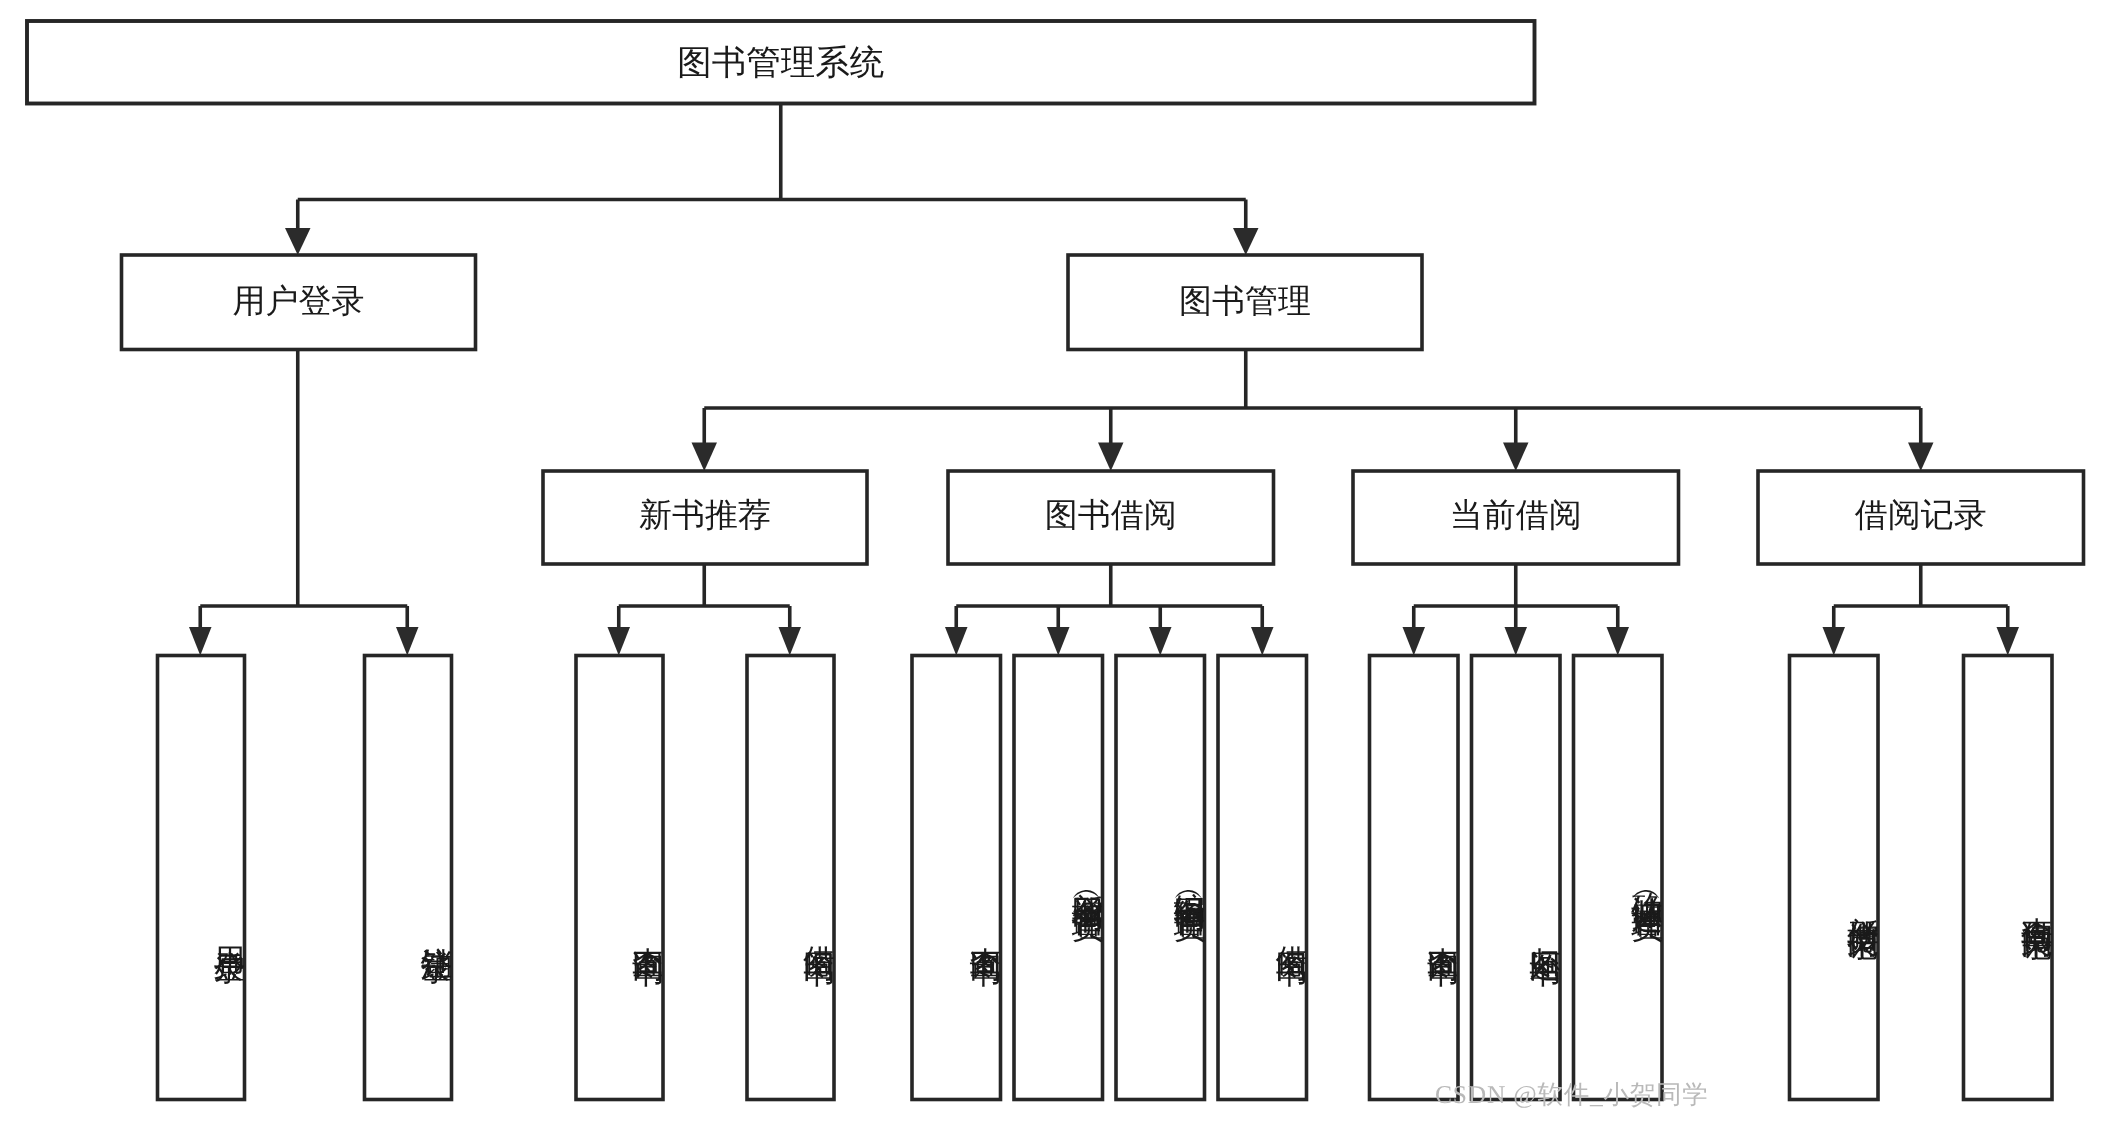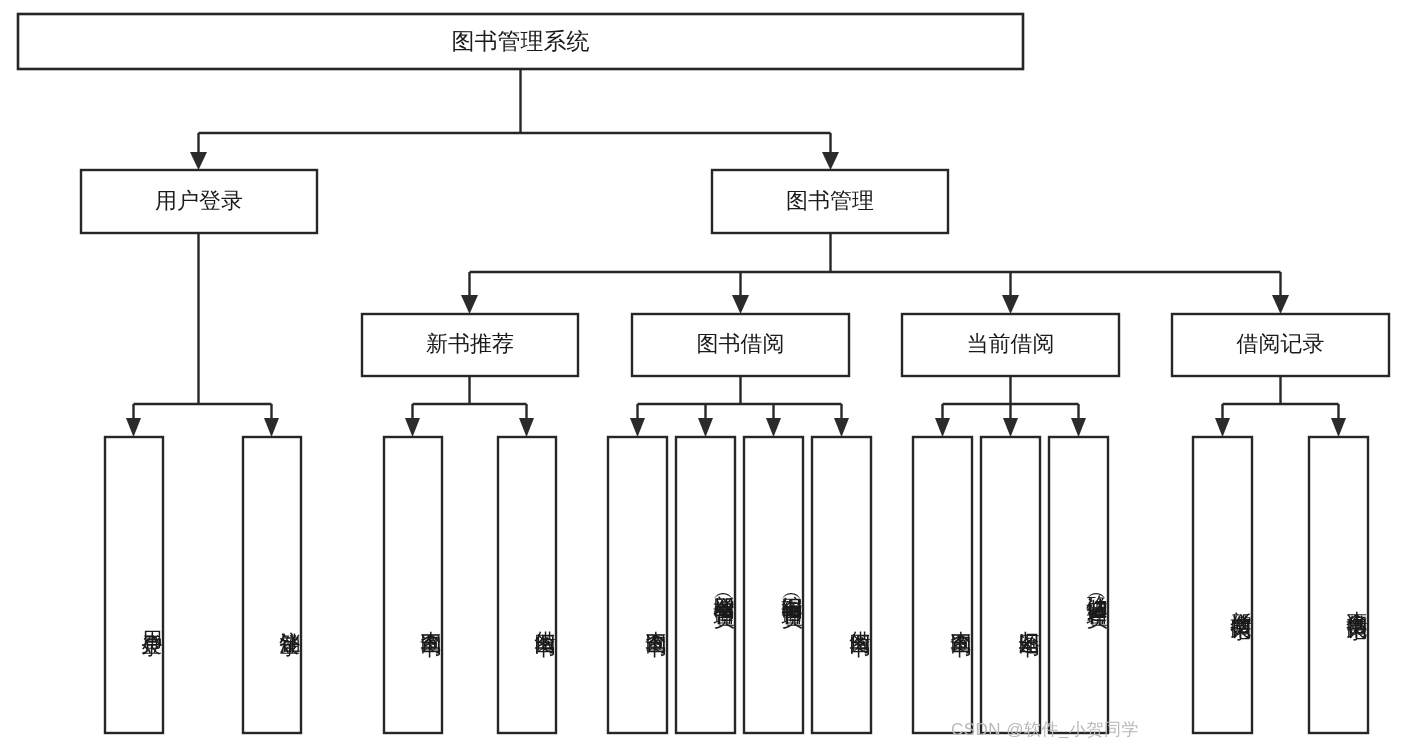--- a/index.html
+++ b/index.html
@@ -83,21 +83,21 @@
     text-align: center;
     display: flex;
     align-items: flex-start;
     justify-content: center;
     white-space: nowrap;
   }
   .watermark {
     position: absolute;
     right: 14px;
     bottom: 6px;
-    font-family: Liberation Sans, sans-serif;
+    font-family: Liberation Serif, serif;
     font-size: 17px;
     color: #b9b9b9;
     letter-spacing: 0.5px;
     user-select: none;
     white-space: nowrap;
   }
 </style>
 </head>
 <body>
 

